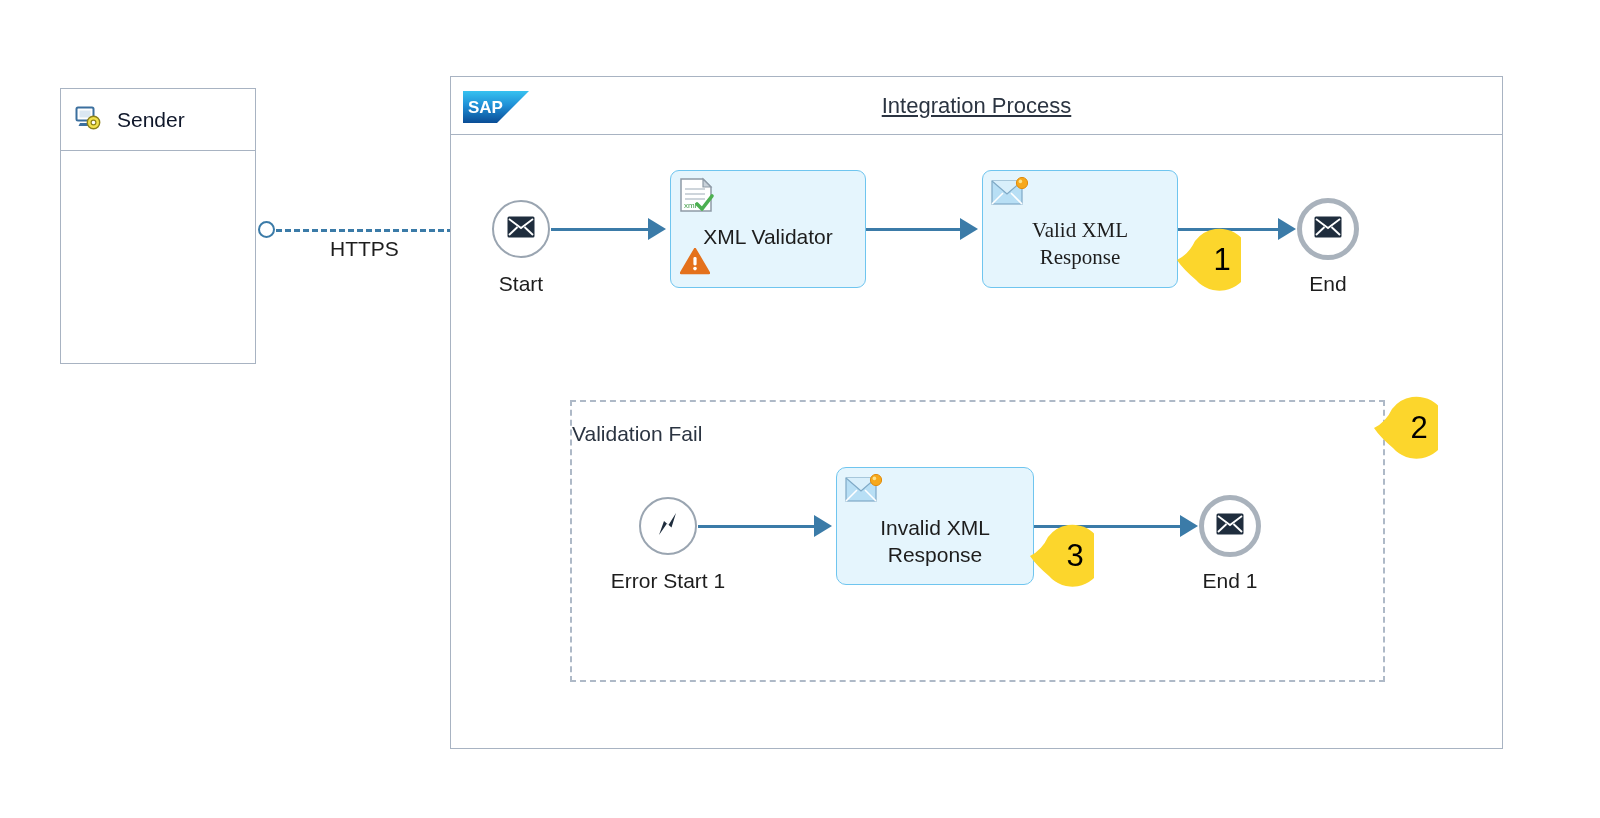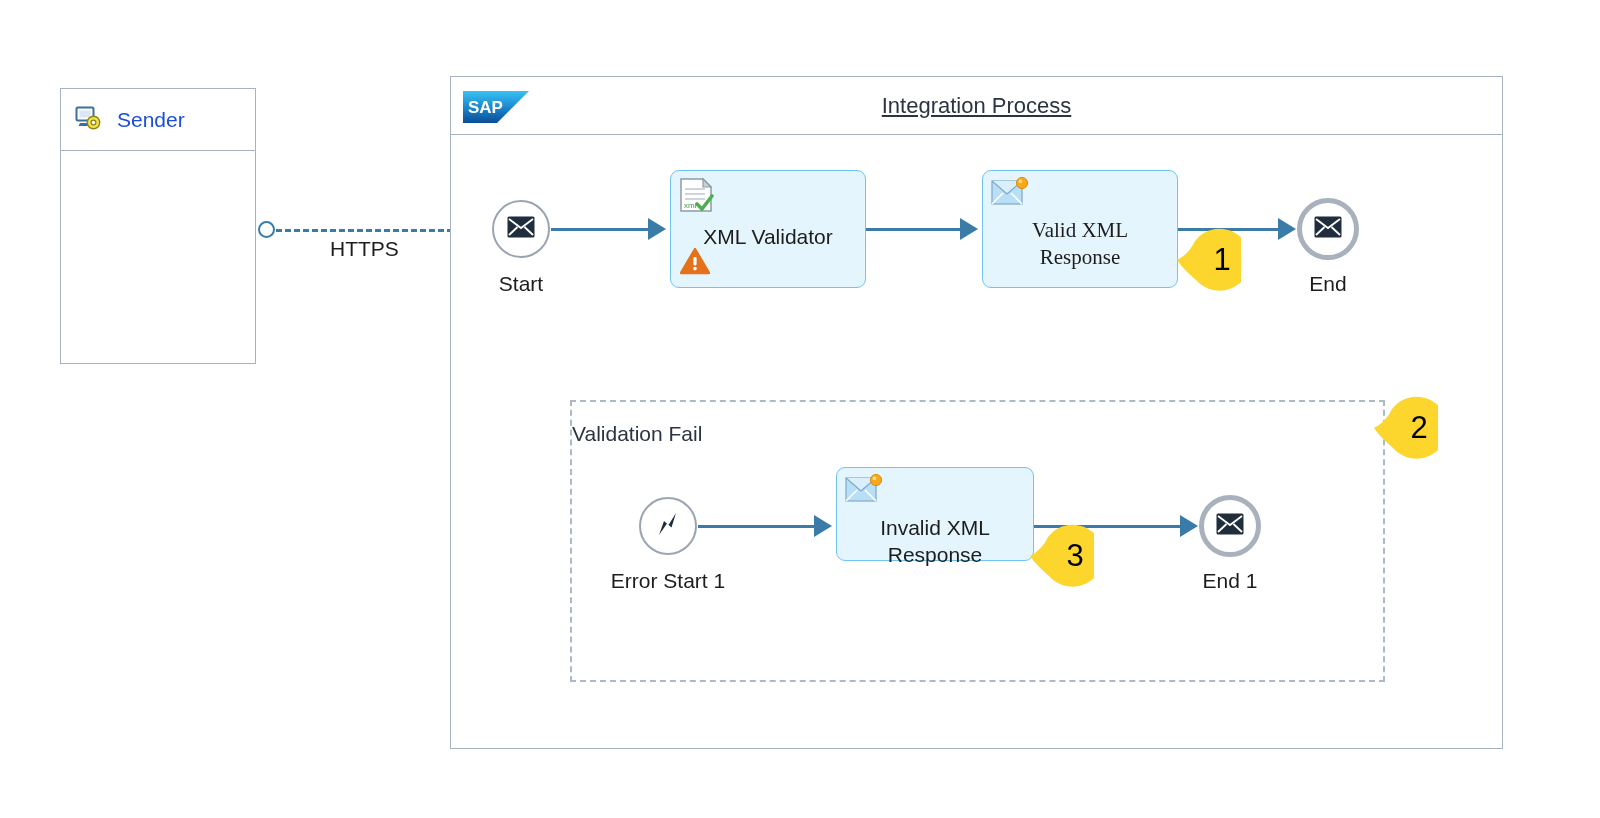--- a/index.html
+++ b/index.html
@@ -33,21 +33,21 @@
     width: 100%;
     height: 62px;
     border-bottom: 1.5px solid #a8b3c2;
     box-sizing: border-box;
     display: flex;
     align-items: center;
     padding-left: 14px;
   }
   .sender-label {
     font-size: 21px;
-    color: #1d4ed8;
+    color: #0f172a;
     margin-left: 16px;
     white-space: nowrap;
   }
 
   
   .pool {
     position: absolute;
     left: 450px;
     top: 76px;
     width: 1053px;
@@ -331,21 +331,21 @@
       <svg width="26" height="28" viewBox="0 0 26 28">
         <path d="M4 25 L9 11 L13.5 15 L21 3 L16.5 17.5 L12 13.5 Z" fill="#1f2d3d"></path>
       </svg>
     </span>
   </div>
   <div class="event-label" style="left:558px; top:569px;">Error Start 1</div>
 
   <div class="conn" style="left:698px; top:525px; width:117px;"></div>
   <div class="arrowhead" style="left:814px; top:515px;"></div>
 
-  <div class="task" style="left:836px; top:467px; width:198px; height:94px;">
+  <div class="task" style="left:836px; top:467px; width:198px; height:118px;border-radius:10px;">
     <span style="position:absolute; left:8px; top:6px;">
       <svg width="38" height="34" viewBox="0 0 38 34">
         <rect x="1" y="4" width="30" height="23" fill="#b8dff5" stroke="#7fa9c6" stroke-width="1.2"></rect>
         <path d="M1 4 L16 17 L31 4" fill="#d9effb" stroke="#7fa9c6" stroke-width="1.2"></path>
         <path d="M1 27 L12 16" fill="none" stroke="#ffffff" stroke-width="1.6"></path>
         <path d="M31 27 L20 16" fill="none" stroke="#ffffff" stroke-width="1.6"></path>
         <circle cx="31" cy="6" r="5.6" fill="#f7a81b" stroke="#e08c0d" stroke-width="1"></circle>
         <circle cx="29.4" cy="4.4" r="1.8" fill="#fde28a"></circle>
       </svg>
     </span>

